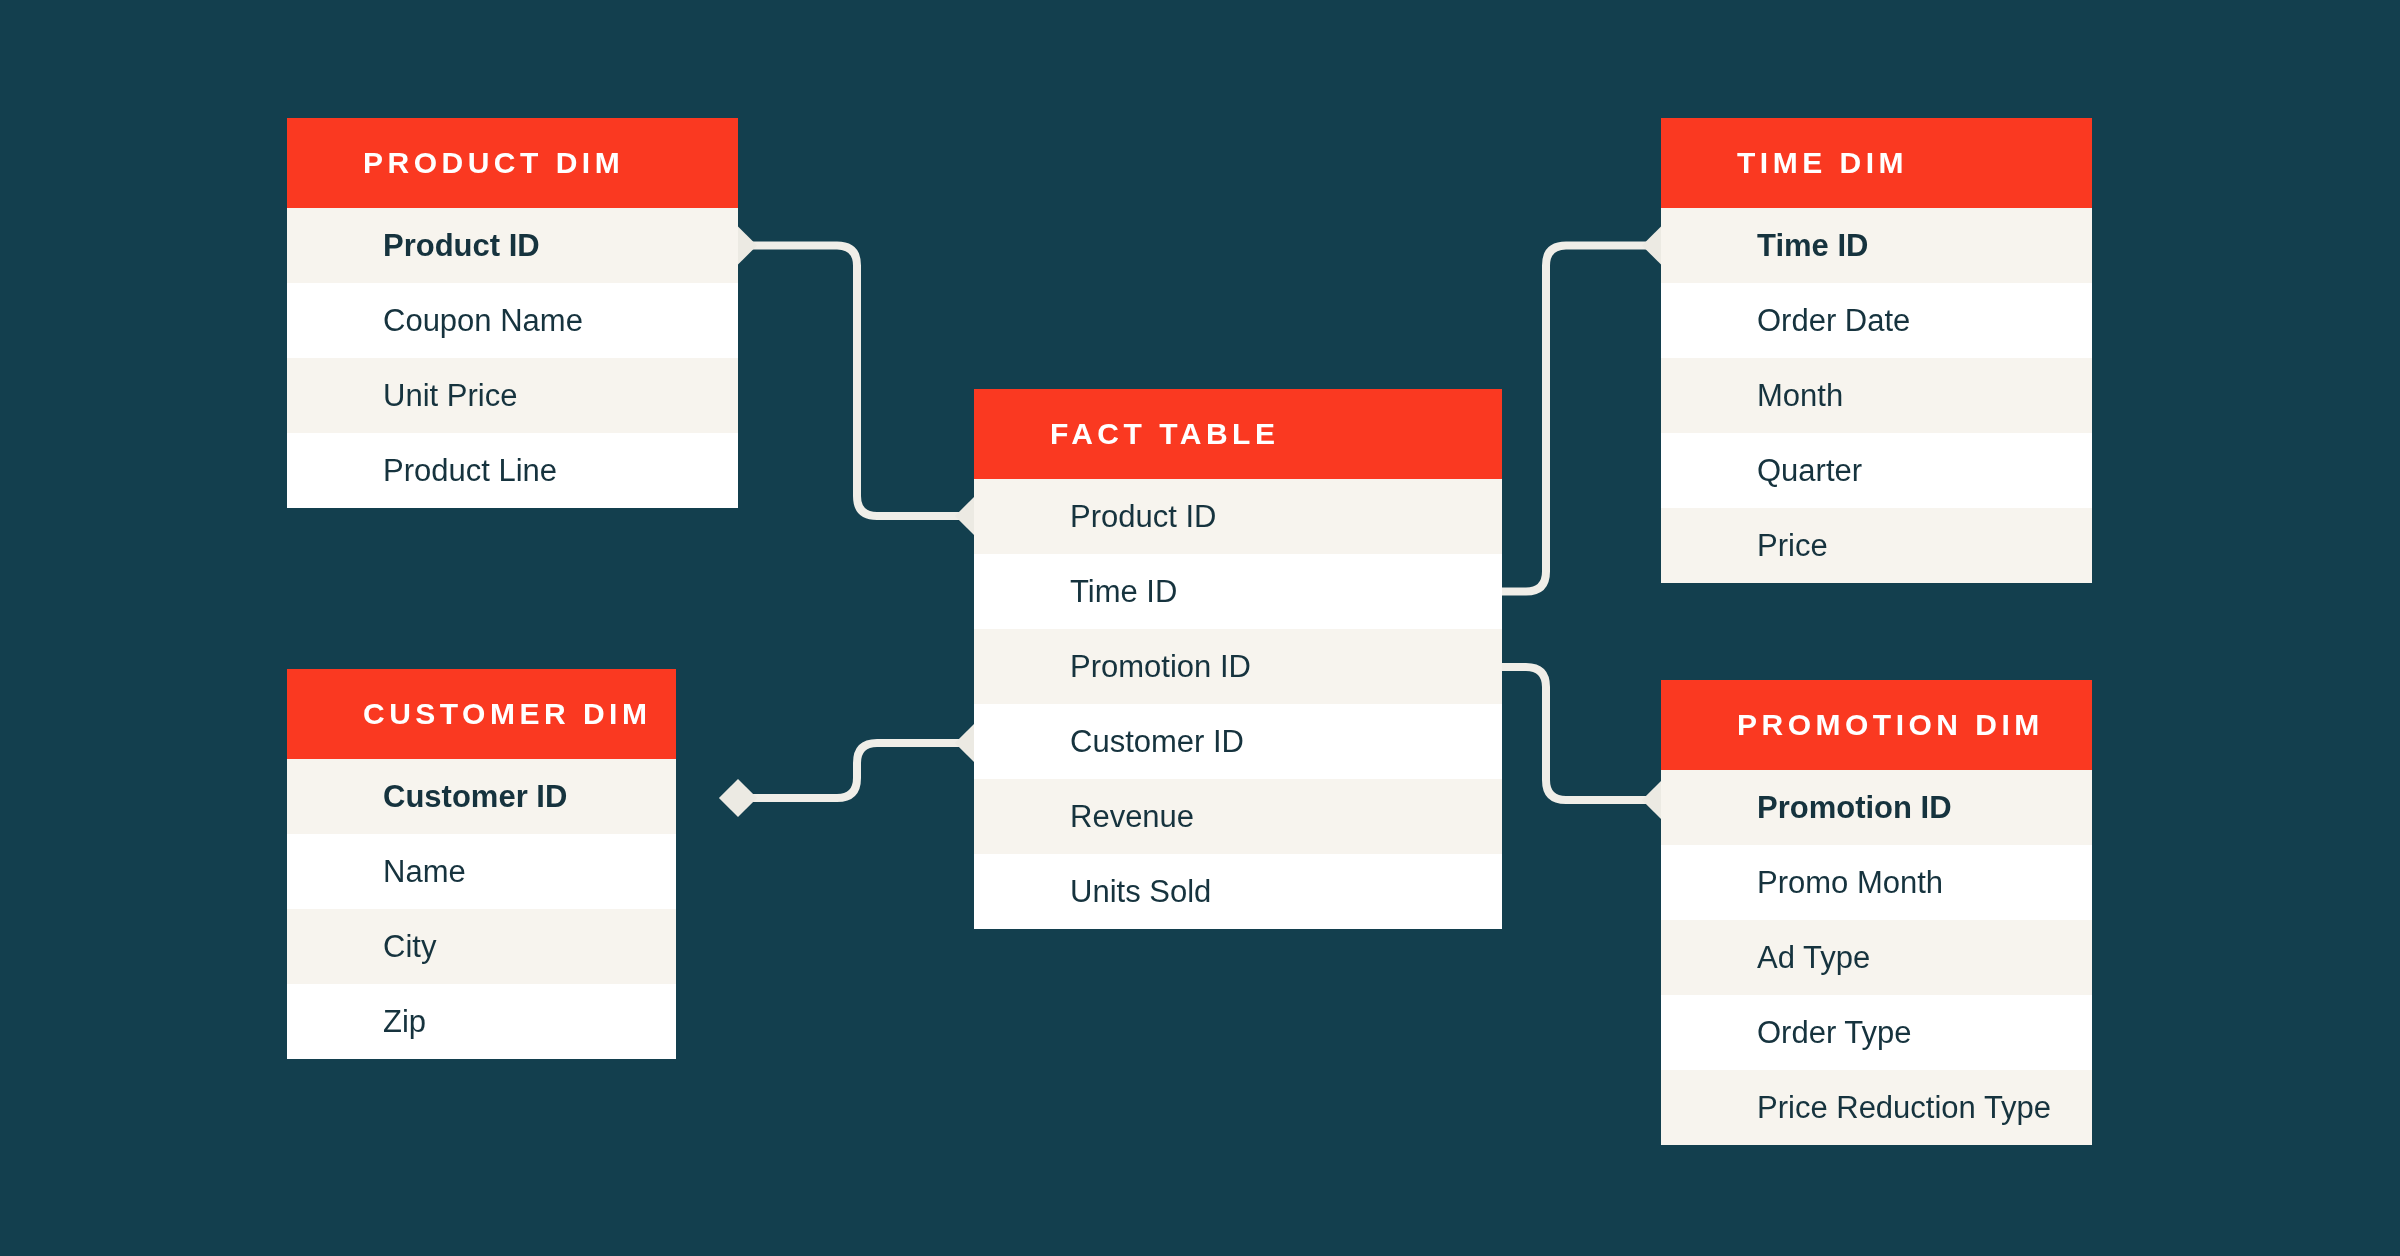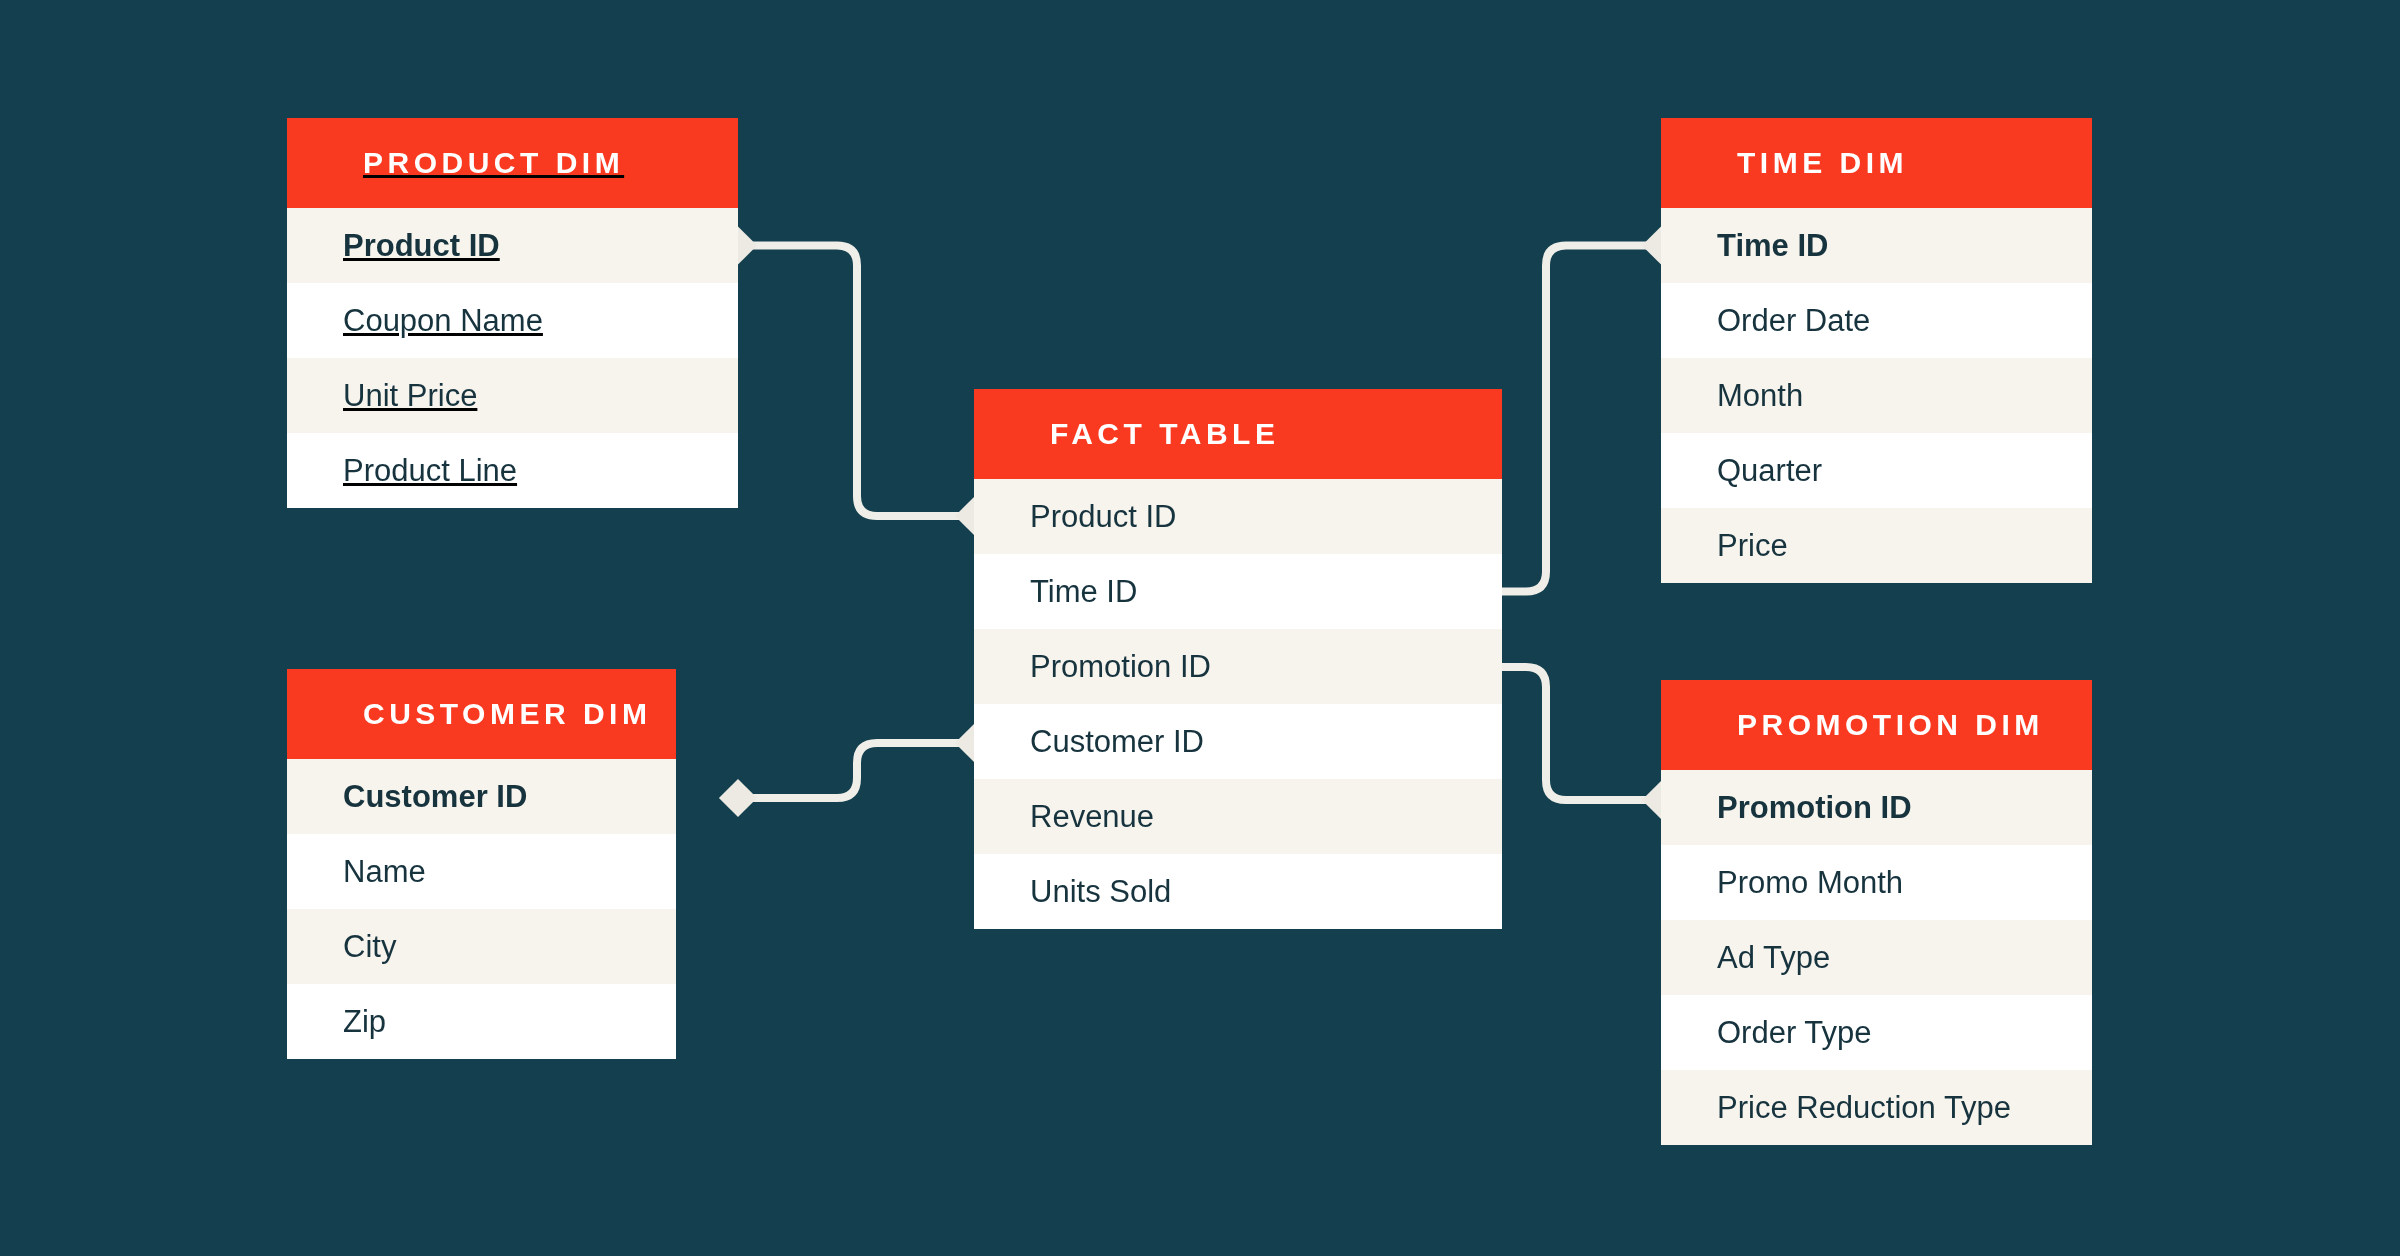--- a/index.html
+++ b/index.html
@@ -37,30 +37,30 @@
     display: flex;
     align-items: center;
     padding-left: 76px;
     text-transform: uppercase;
     white-space: nowrap;
   }
   .er-table .row {
     height: 75px;
     display: flex;
     align-items: center;
-    padding-left: 56px;
+    padding-left: 96px;
     font-size: 31px;
     color: #16333E;
     white-space: nowrap;
   }
   .er-table .row.odd  { background: #F7F4EE; }
   .er-table .row.even { background: #FFFFFF; }
   .er-table .row.key  { font-weight: 700; }
 
-  #product-dim   { left: 287px;  top: 118px; width: 451px; text-decoration: underline; }
+  #product-dim   { left: 287px;  top: 118px; width: 451px; }
   #customer-dim  { left: 287px;  top: 669px; width: 389px; }
   #fact-table    { left: 974px;  top: 389px; width: 528px; }
   #time-dim      { left: 1661px; top: 118px; width: 431px; }
   #promotion-dim { left: 1661px; top: 670px; width: 431px; margin-top: 10px; }
 </style>
 </head>
 <body>
 
 <div class="canvas">
 

